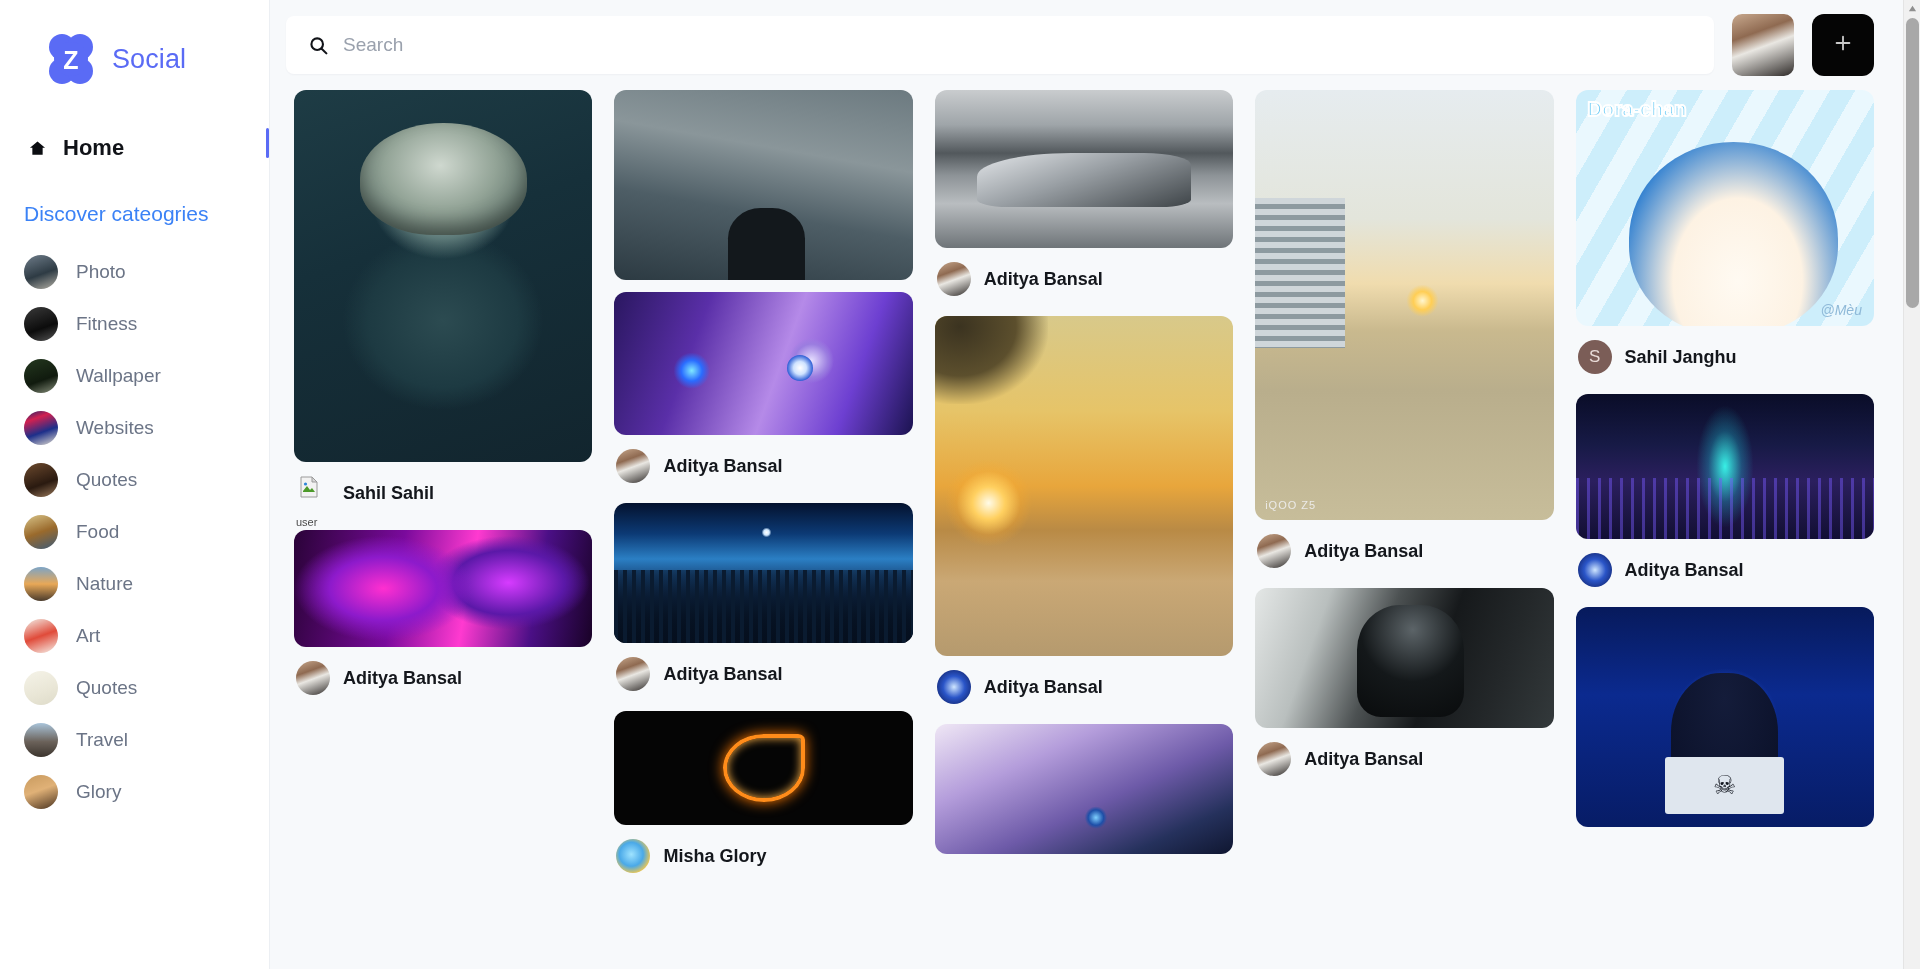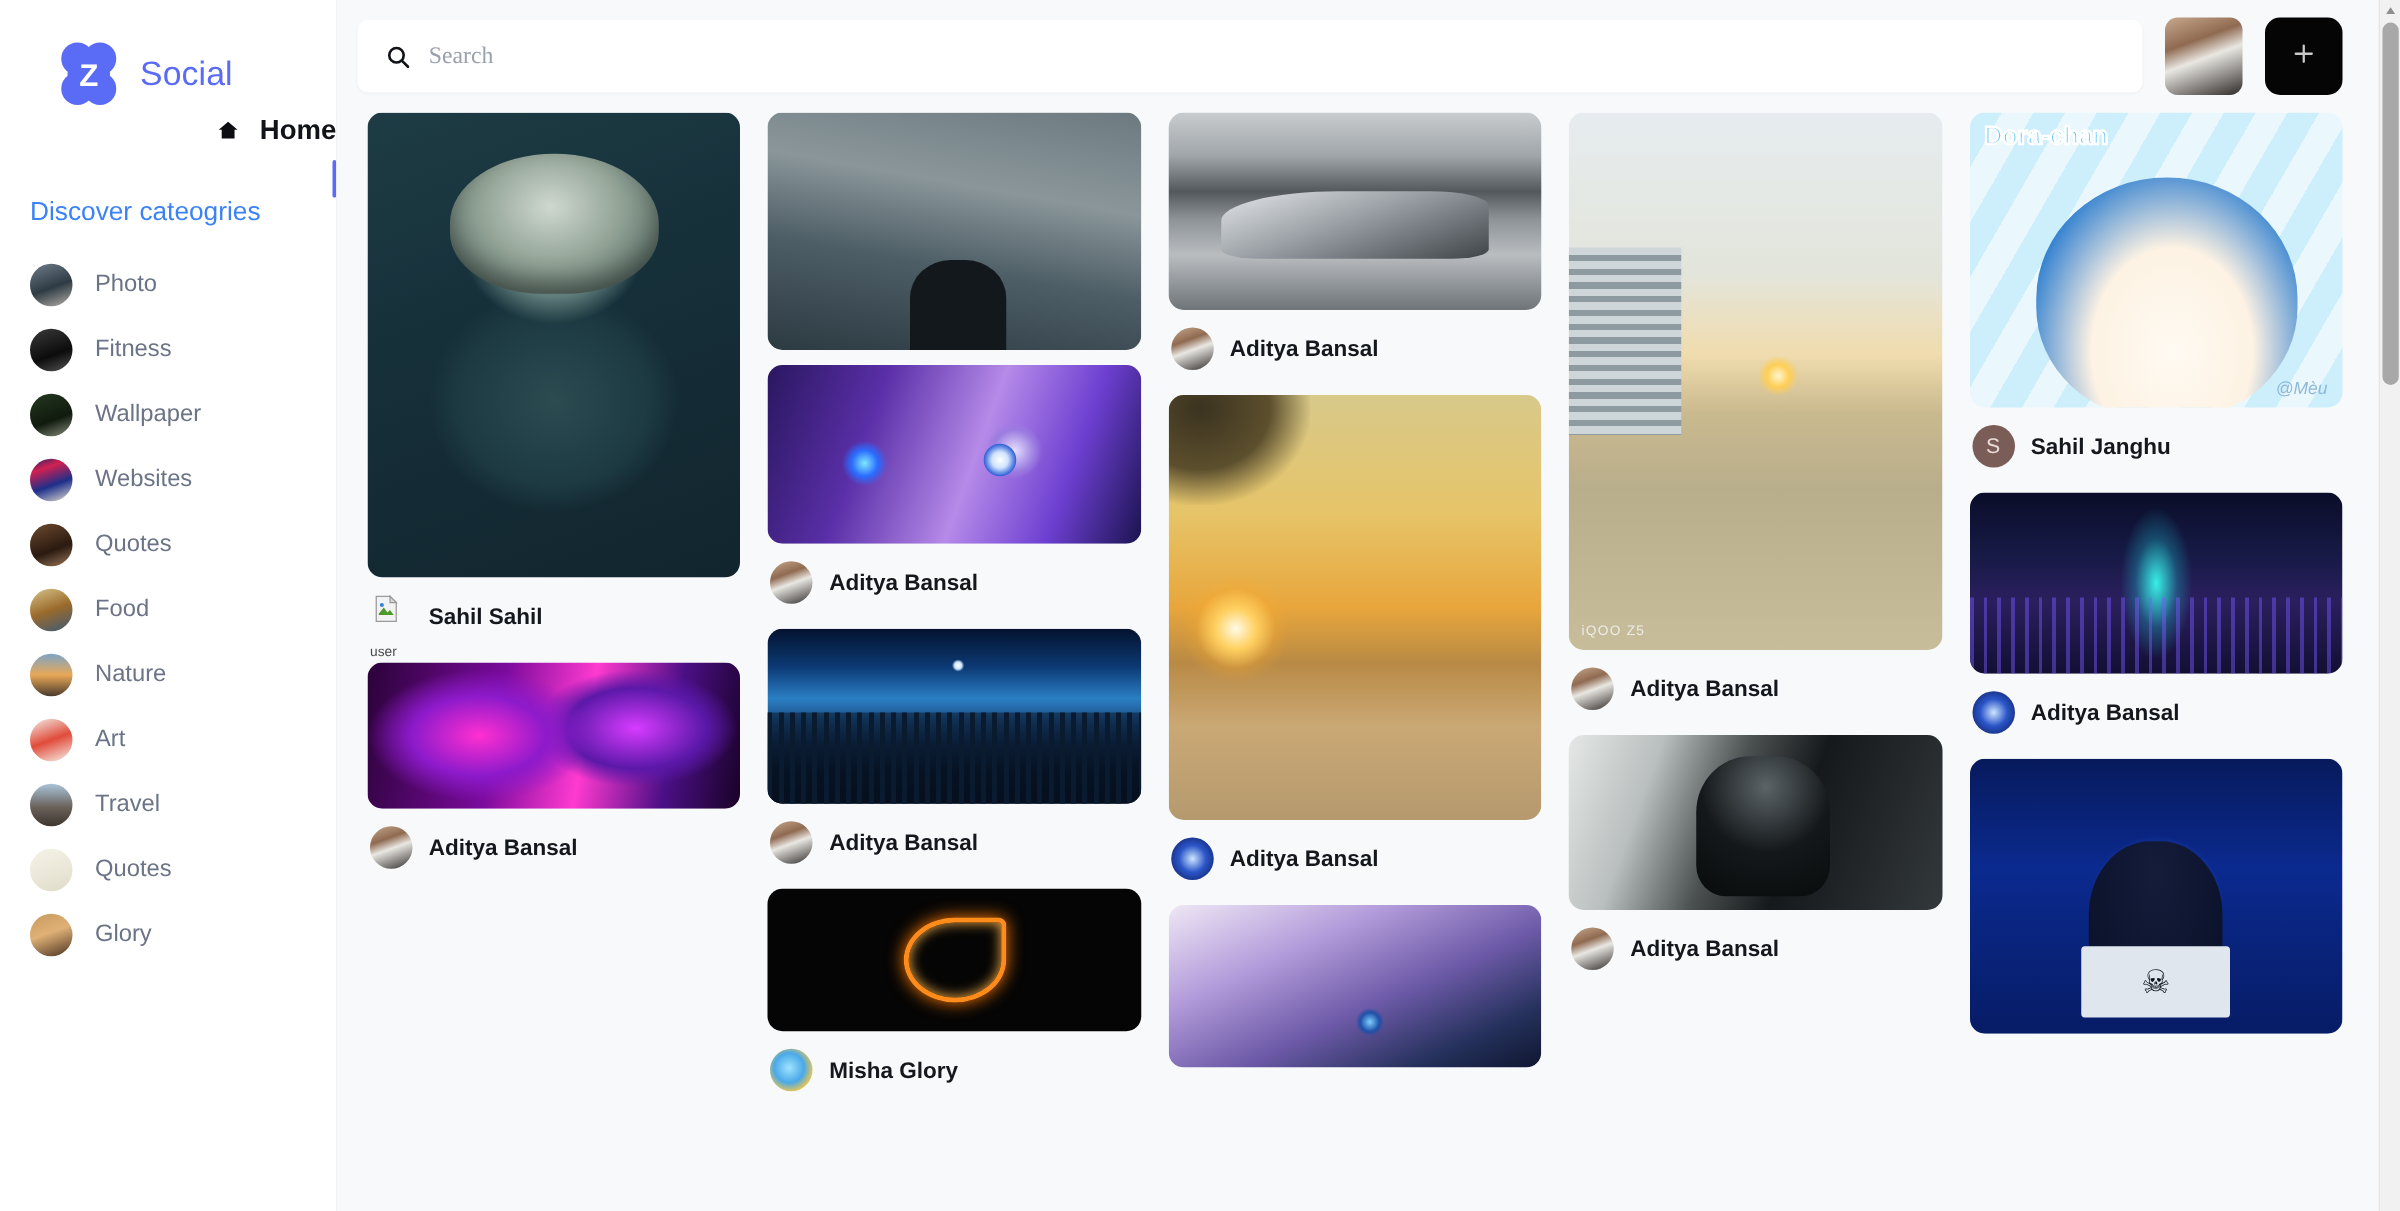--- a/index.html
+++ b/index.html
@@ -21,21 +21,21 @@
     overflow: hidden;
     position: relative;
   }
   .brand { display: flex; align-items: center; gap: 12px; padding: 30px 0 0 42px; }
   .brand-mark { position: relative; width: 58px; height: 58px; flex: 0 0 58px; }
   .brand-mark svg { display: block; width: 58px; height: 58px; }
   .brand-name { font-size: 27px; color: #5a6bf5; letter-spacing: .1px; }
 
   .nav-home {
     display: flex; align-items: center; gap: 16px;
-    padding: 0 0 0 28px; height: 32px; justify-content: flex-end;
+    padding: 0 0 0 28px; margin-top: 44px; height: 32px;
   }
   .home-icon { width: 19px; height: 19px; display: block; }
   .nav-home-label { font-size: 22px; font-weight: bold; color: #111318; }
   .nav-active-bar {
     position: absolute; right: 0; top: 128px;
     width: 3px; height: 30px; background: #5a6bf5; border-radius: 2px;
   }
 
   .discover-title {
     font-size: 21px; color: #3b82f6; padding: 0 0 0 24px; margin-top: 38px;
@@ -68,21 +68,21 @@
   }
   .searchbox {
     flex: 1; height: 58px; background: #ffffff; border-radius: 8px;
     display: flex; align-items: center; gap: 14px; padding: 0 22px;
     box-shadow: 0 1px 2px rgba(16,24,40,.04);
   }
   .search-icon { width: 21px; height: 21px; flex: 0 0 21px; }
   .search-input {
     border: 0; outline: 0; background: transparent;
     font-size: 19px; color: #0f172a; width: 100%;
-    font-family: Liberation Serif, serif;
+    font-family: Liberation Sans, sans-serif;
   }
   .search-input::placeholder { color: #9aa1ad; }
 
   .avatar-btn {
     width: 62px; height: 62px; border-radius: 10px; overflow: hidden;
     flex: 0 0 62px; cursor: pointer; position: relative;
     background: #8d7b72;
   }
   .add-btn {
     width: 62px; height: 62px; border-radius: 12px; background: #050505;
@@ -383,26 +383,26 @@
         </div>
         <div class="cat-item">
           <span class="cat-thumb t-nature"></span>
           <span class="cat-label">Nature</span>
         </div>
         <div class="cat-item">
           <span class="cat-thumb t-art"></span>
           <span class="cat-label">Art</span>
         </div>
         <div class="cat-item">
+          <span class="cat-thumb t-quotes"></span>
+          <span class="cat-label">Quotes</span>
+        </div>
+        <div class="cat-item">
           <span class="cat-thumb t-travel"></span>
           <span class="cat-label">Travel</span>
-        </div>
-        <div class="cat-item">
-          <span class="cat-thumb t-quotes"></span>
-          <span class="cat-label">Quotes</span>
         </div>
         <div class="cat-item">
           <span class="cat-thumb t-cats"></span>
           <span class="cat-label">Glory</span>
         </div>
       </nav>
   </aside>
 
   <section class="main">
 

